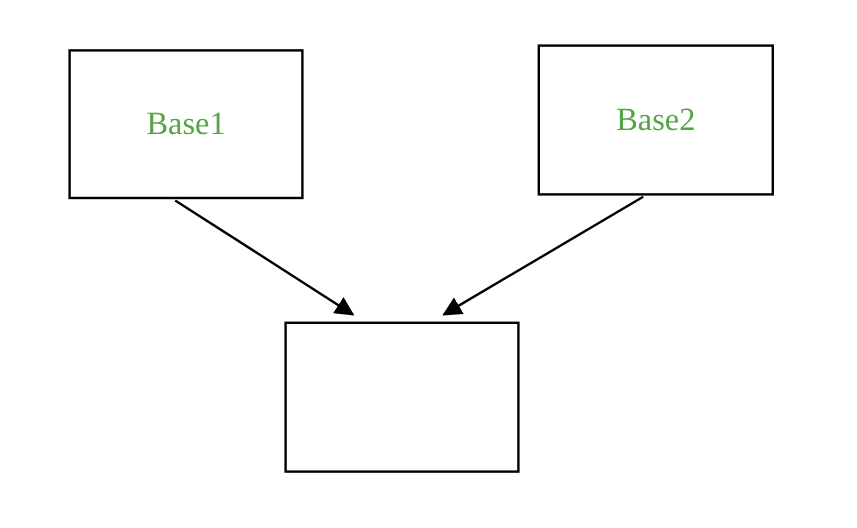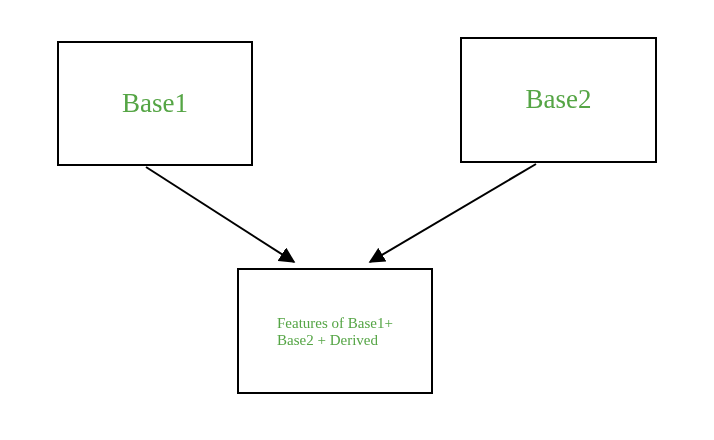--- a/index.html
+++ b/index.html
@@ -29,21 +29,21 @@
     background:var(--bg);
     border:2px solid var(--border);
     box-sizing:border-box;
     display:flex;
     flex-direction:column;
     align-items:center;
     justify-content:center;
     color:var(--node-text);
   }
   .node-base1{left:57px;top:41px;width:196px;height:125px;}
-  .node-base2{left:460px;top:37px;width:197px;height:126px;}
+  .node-base2{left:448px;top:37px;width:197px;height:126px;}
   .node-derived{left:237px;top:268px;width:196px;height:126px;}
   .node-label{
     font-size:27px;
     line-height:1.1;
   }
   .node-derived .node-title{
     font-size:30px;
     line-height:1.15;
   }
   .node-sub{
@@ -70,19 +70,15 @@
 
   <div class="node node-base1">
     <span class="node-label">Base1</span>
   </div>
 
   <div class="node node-base2">
     <span class="node-label">Base2</span>
   </div>
 
   <div class="node node-derived">
-    <div class="node-sub">
-      <div>Features of Base1+</div>
-      <div>Base2 + Derived</div>
-    </div>
   </div>
 
 </div>
 
 </body></html>

